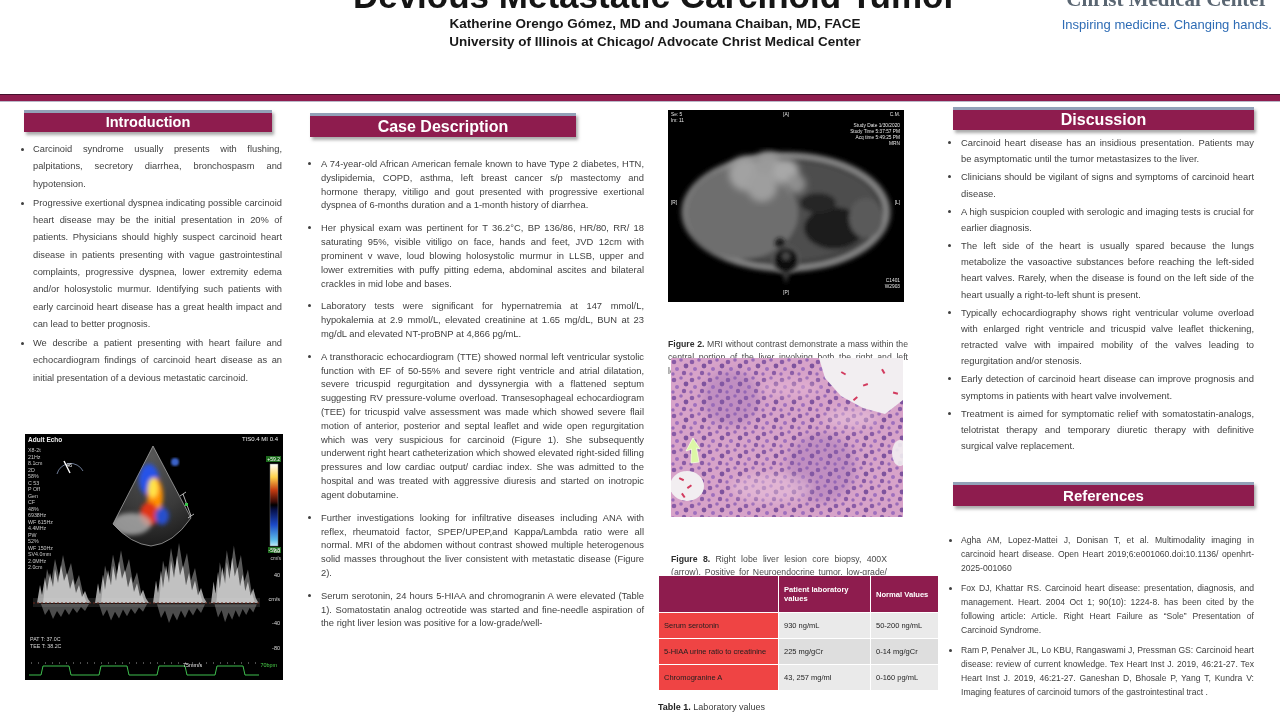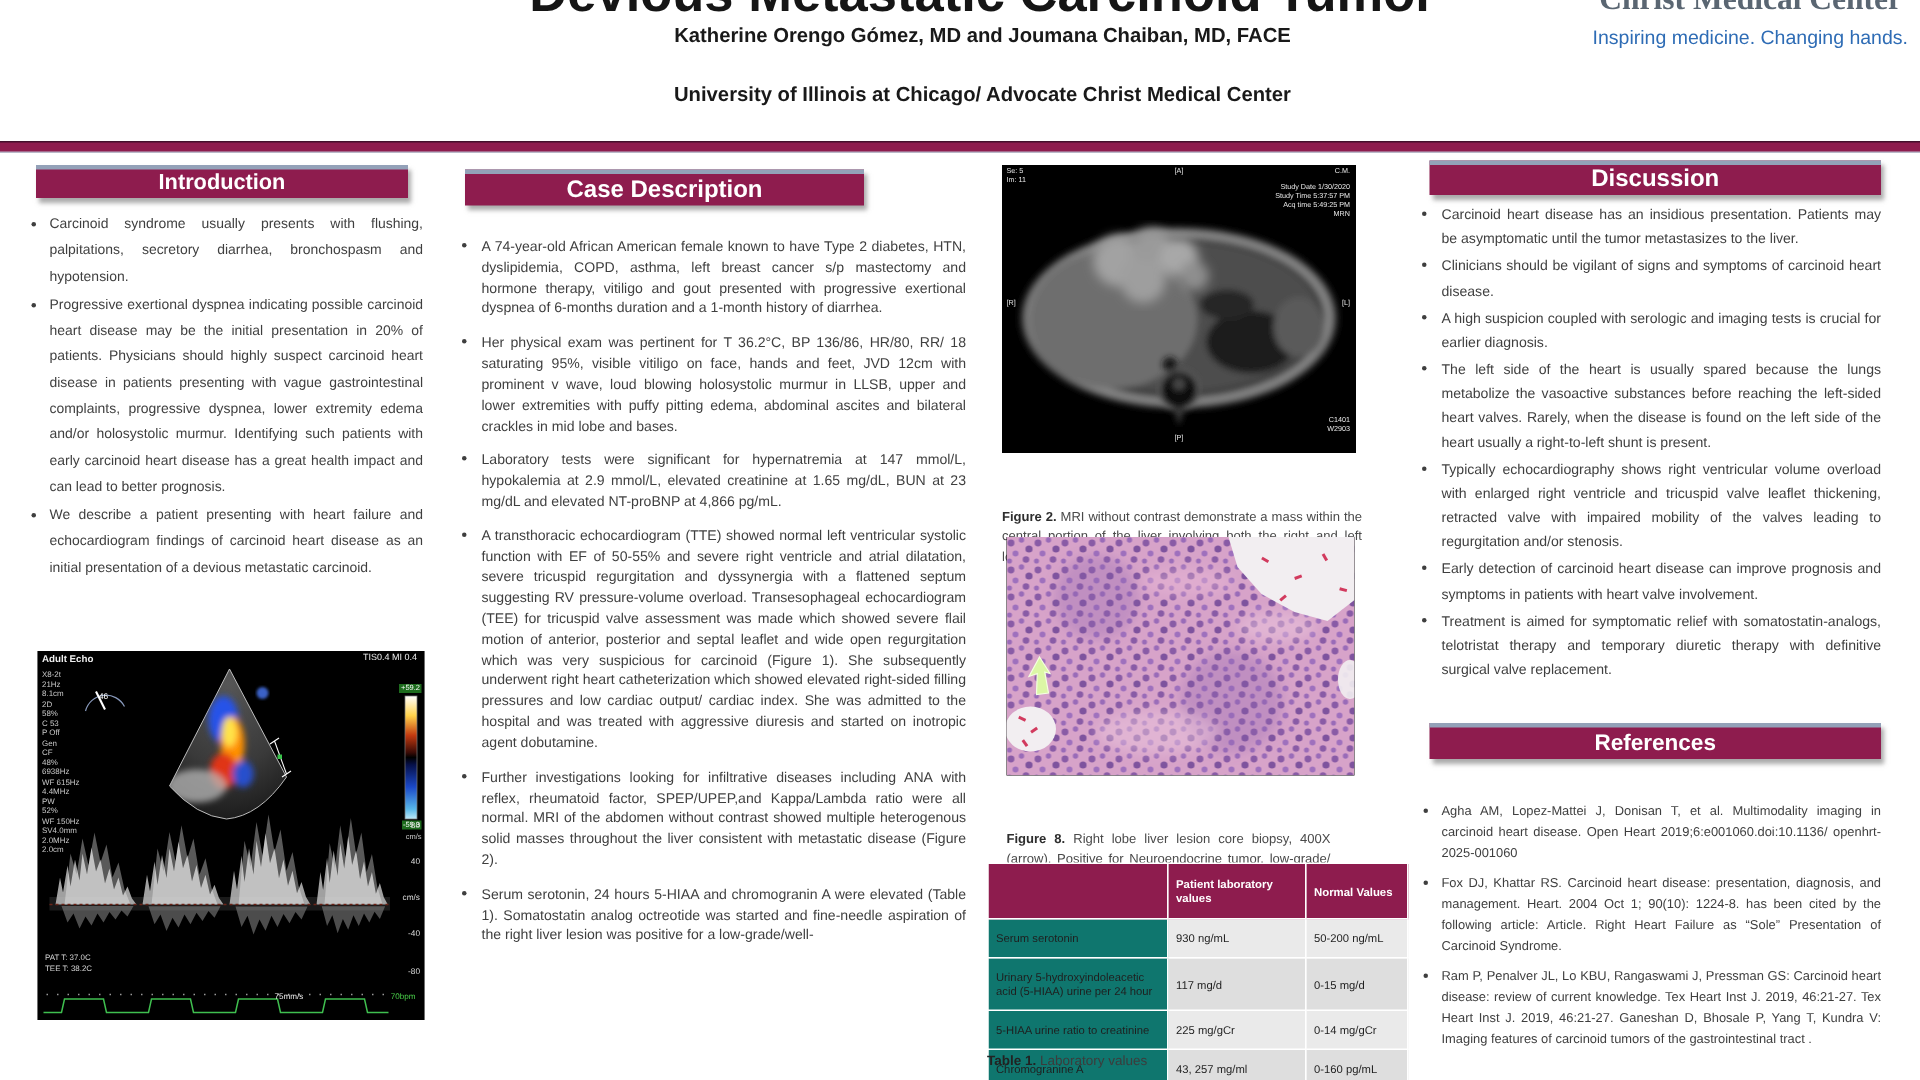--- a/index.html
+++ b/index.html
@@ -6,21 +6,21 @@
   body{width:1280px;height:720px;position:relative;overflow:hidden;
        font-family:"Liberation Sans",sans-serif;color:#3f3f3f;}
   .abs{position:absolute;}
 
   
   .poster-title{left:160px;top:-24px;width:990px;text-align:center;
     font-size:35px;font-weight:bold;color:#151515;white-space:nowrap;}
   .authors{left:160px;top:16px;width:990px;text-align:center;
     font-size:13.5px;font-weight:bold;color:#191919;}
   .affil{left:160px;top:34px;width:990px;text-align:center;
-    font-size:13.5px;font-weight:bold;color:#191919;margin-top:21px;}
+    font-size:13.5px;font-weight:bold;color:#191919;}
   .logo-text{right:12px;top:-13px;width:300px;text-align:right;
     font-family:"Liberation Serif",serif;font-size:21px;font-weight:bold;color:#5a6672;}
   .tagline{right:8px;top:17px;width:300px;text-align:right;
     font-size:13px;color:#2e6cb5;}
   .top-rule{left:0;top:94px;width:1280px;height:6px;background:#8e1c4e;
     border-top:1px solid #43102c;border-bottom:1px solid #b9b9c9;}
 
   
   .sec-hd{background:#8e1c4e;border-top:3px solid #93a1b8;color:#fff;
     font-weight:bold;text-align:center;box-shadow:2px 3px 3px rgba(100,100,100,.55);}
@@ -73,21 +73,21 @@
   .m-cm{right:4px;top:2px;}
   .m-study{right:4px;top:13px;text-align:right;}
   .m-r{left:3px;top:90px;} .m-l{right:4px;top:90px;}
   .m-p{left:0;right:0;top:180px;text-align:center;}
   .m-win{right:4px;top:168px;text-align:right;}
 
   table.lab{left:658px;top:575px;width:280px;position:absolute;
     border-collapse:collapse;font-size:7.5px;color:#1f1f1f;table-layout:fixed;}
   table.lab th,table.lab td{border:1px solid #fff;vertical-align:middle;padding:8px 5px;}
   table.lab th{background:#8e1c4e;color:#fff;font-weight:bold;text-align:left;font-size:7.6px;padding:9px 5px;}
-  table.lab td.rowlabel{background:#0f766e;}
+  table.lab td.rowlabel{background:#ef4444;}
   table.lab tr:nth-child(odd) td.val{background:#eaeaea;}
   table.lab tr:nth-child(even) td.val{background:#dedede;}
   .c0{width:120px;} .c1{width:92px;} .c2{width:68px;}
 </style>
 </head>
 <body>
 
 <div class="abs poster-title">Devious Metastatic Carcinoid Tumor</div>
 <div class="abs authors">Katherine Orengo Gómez, MD and Joumana Chaiban, MD, FACE</div>
 <div class="abs affil">University of Illinois at Chicago/ Advocate Christ Medical Center</div>
@@ -337,25 +337,20 @@
       <th>Normal Values</th>
     </tr>
   </thead>
   <tbody>
       <tr>
         <td class="rowlabel">Serum serotonin</td>
         <td class="val">930 ng/mL</td>
         <td class="val">50-200 ng/mL</td>
       </tr>
       <tr>
-        <td class="rowlabel">Urinary 5-hydroxyindoleacetic acid (5-HIAA) urine per 24 hour</td>
-        <td class="val">117 mg/d</td>
-        <td class="val">0-15 mg/d</td>
-      </tr>
-      <tr>
         <td class="rowlabel">5-HIAA urine ratio to creatinine</td>
         <td class="val">225 mg/gCr</td>
         <td class="val">0-14 mg/gCr</td>
       </tr>
       <tr>
         <td class="rowlabel">Chromogranine A</td>
         <td class="val">43, 257 mg/ml</td>
         <td class="val">0-160 pg/mL</td>
       </tr>
     </tbody>

